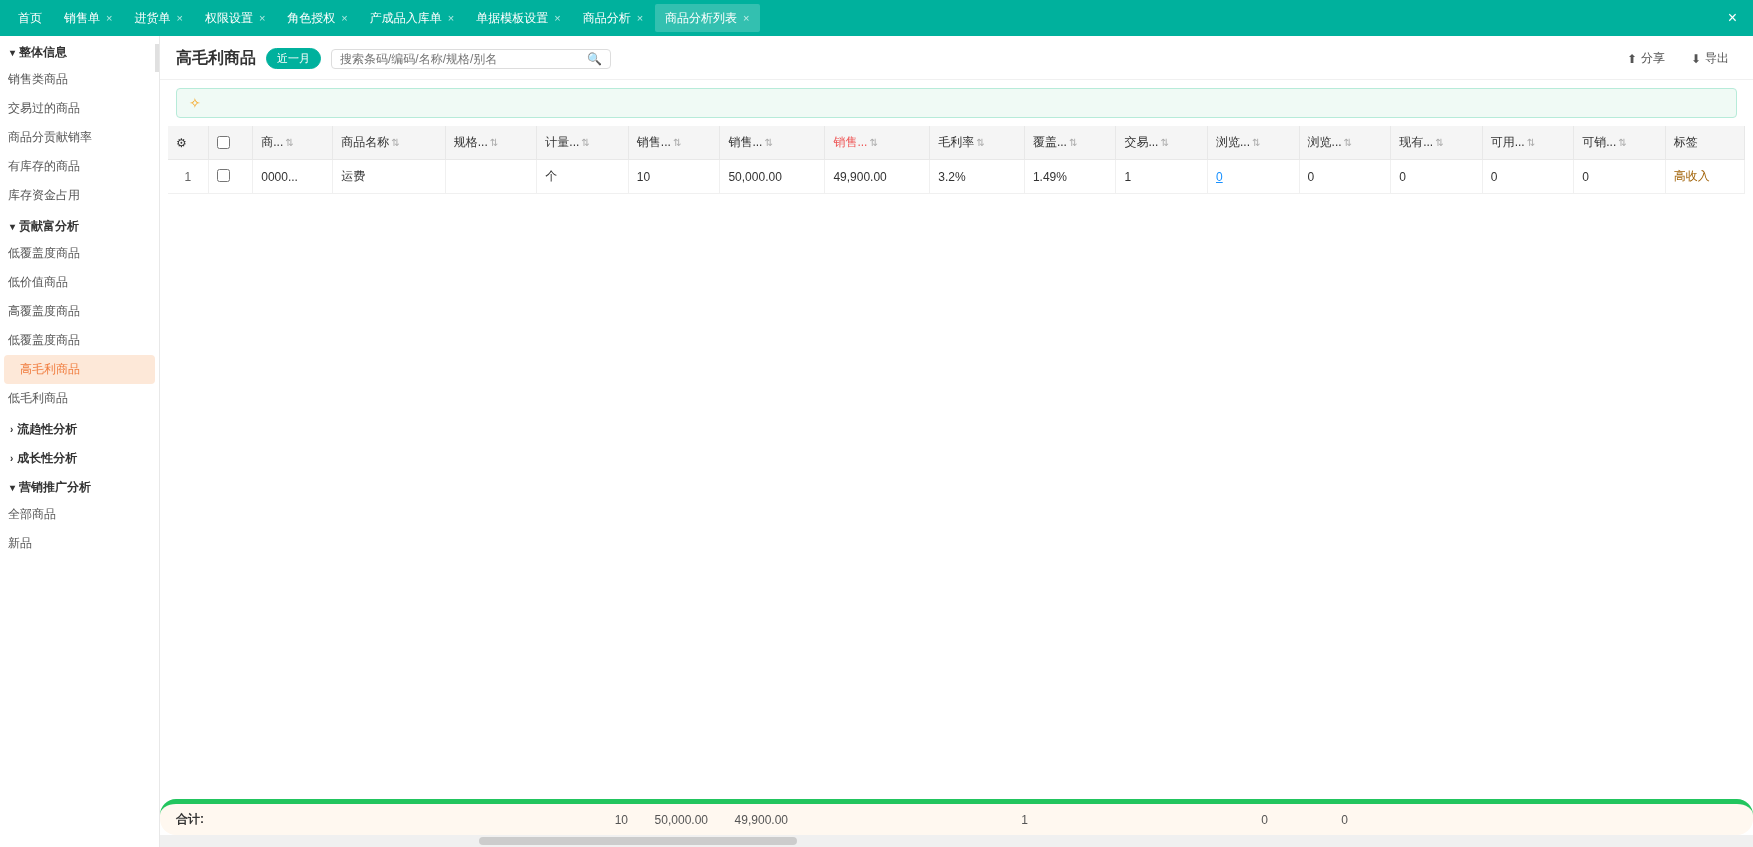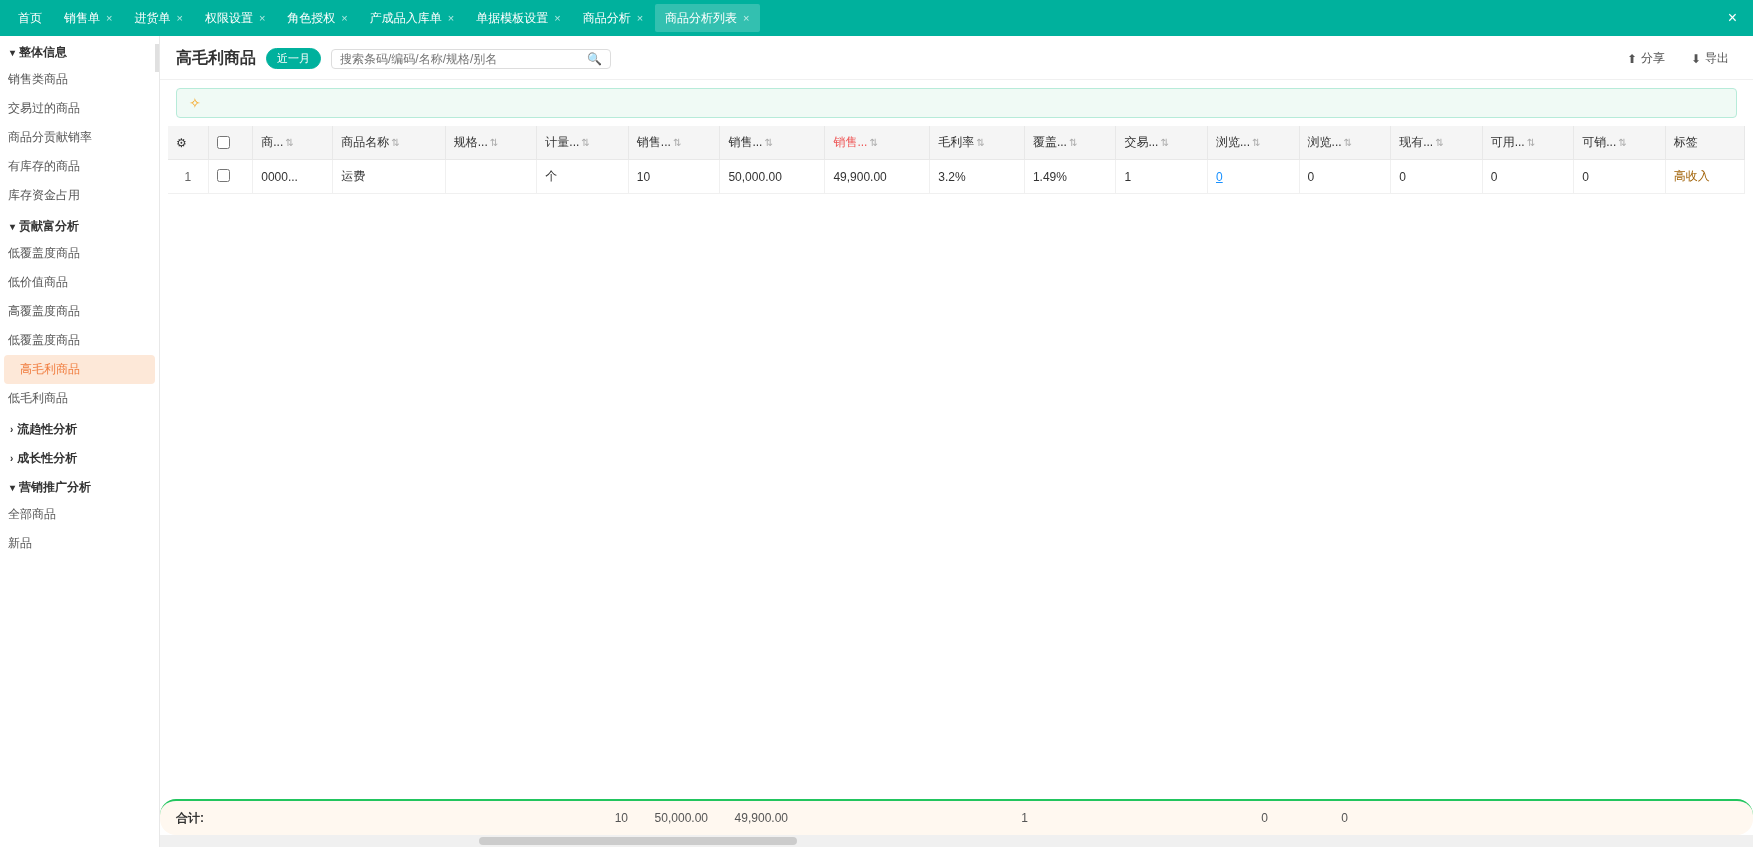--- a/index.html
+++ b/index.html
@@ -225,21 +225,21 @@
       border-right: 1px solid #f0f0f0;
       white-space: nowrap;
     }
     td.col-num { color: #666; text-align: center; width: 40px; }
     td.col-link { color: #1890ff; text-decoration: underline; cursor: pointer; }
     td.col-tag { color: #a16207; font-weight: normal; }
 
     
     .table-footer {
       background: #fff8f0;
-      border-top: 2px solid #22c55e;
+      border-top: 5px solid #22c55e;
       padding: 6px 16px;
       display: flex;
       align-items: center;
       font-size: 12px;
       color: #555;
       min-height: 36px;
       border-radius: 16px;
     }
     .footer-label {
       min-width: 60px;

